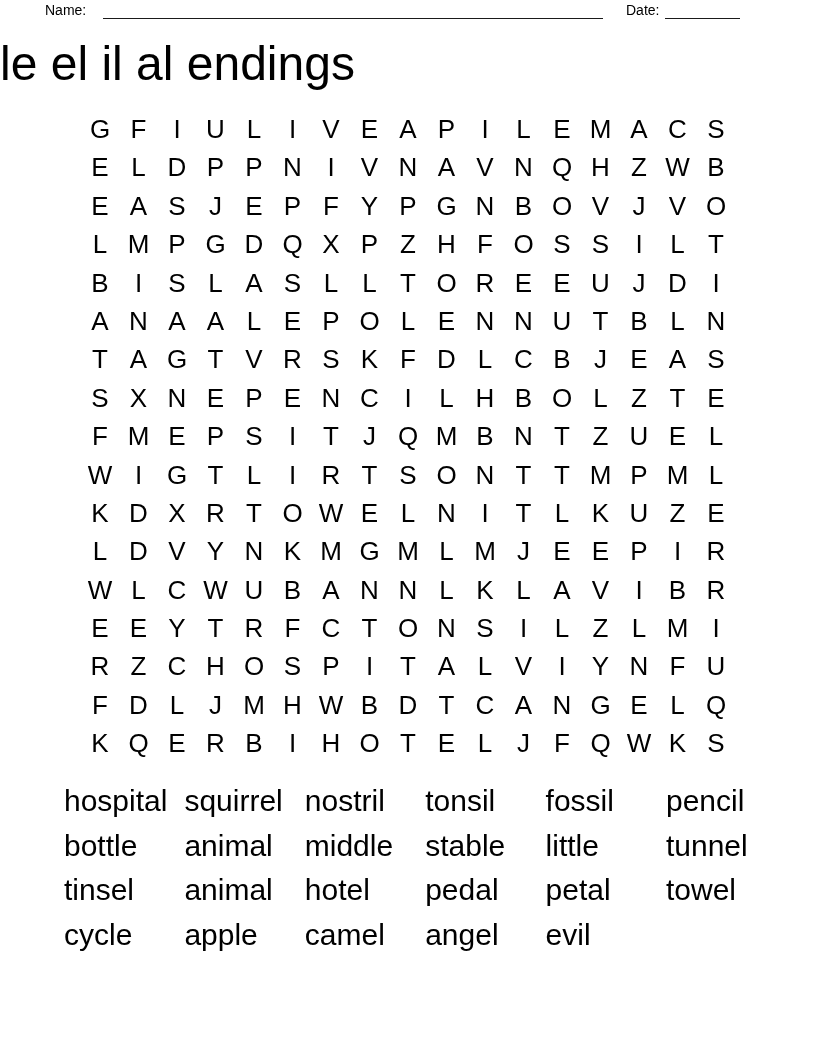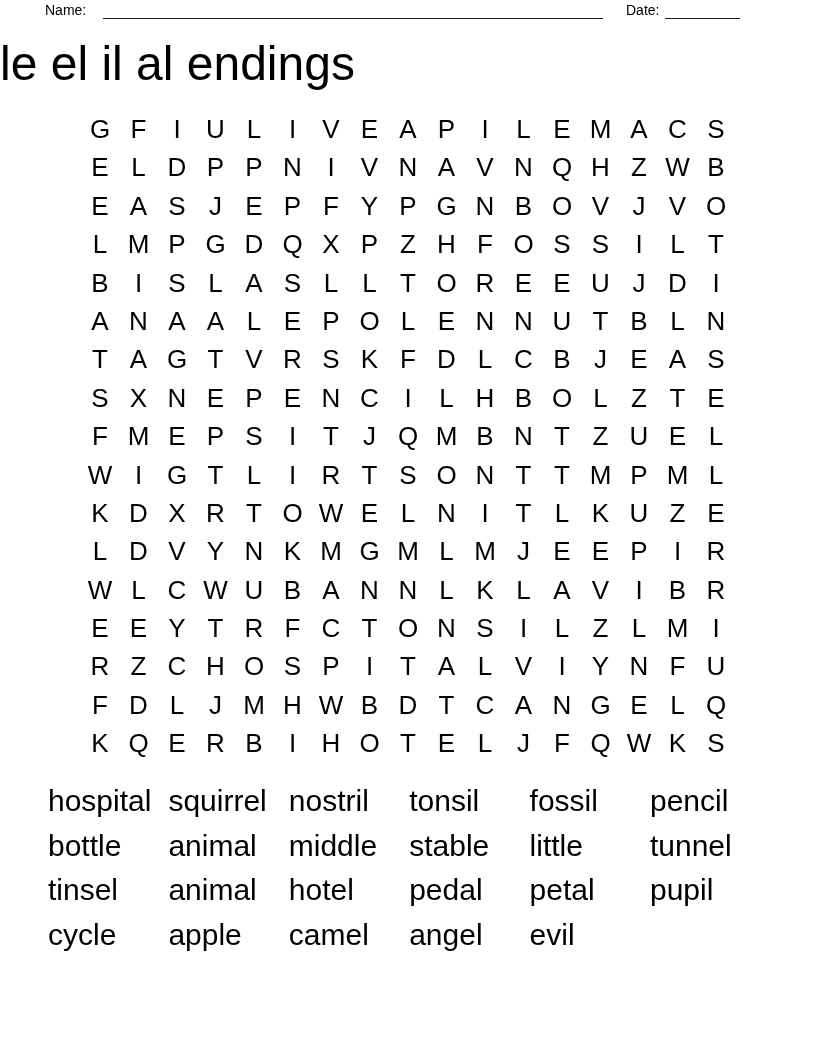--- a/index.html
+++ b/index.html
@@ -64,21 +64,21 @@
     justify-content: center;
     font-size: 26px;
     line-height: 38.4px;
     color: #000;
   }
 
   
   .words {
     position: absolute;
     top: 779px;
-    left: 48px;
+    left: 64px;
     width: 722px;
     display: grid;
     grid-template-columns: repeat(6, 120.4px);
     grid-auto-rows: 44.5px;
   }
   .word {
     font-size: 30px;
     line-height: 44.5px;
     white-space: nowrap;
     color: #000;
@@ -401,21 +401,21 @@
       <span class="word">animal</span>
       <span class="word">middle</span>
       <span class="word">stable</span>
       <span class="word">little</span>
       <span class="word">tunnel</span>
       <span class="word">tinsel</span>
       <span class="word">animal</span>
       <span class="word">hotel</span>
       <span class="word">pedal</span>
       <span class="word">petal</span>
-      <span class="word">pupil</span>
+      <span class="word">towel</span>
       <span class="word">cycle</span>
       <span class="word">apple</span>
       <span class="word">camel</span>
       <span class="word">angel</span>
       <span class="word">evil</span>
     </div>
 
 </div>
 
 </body></html>

